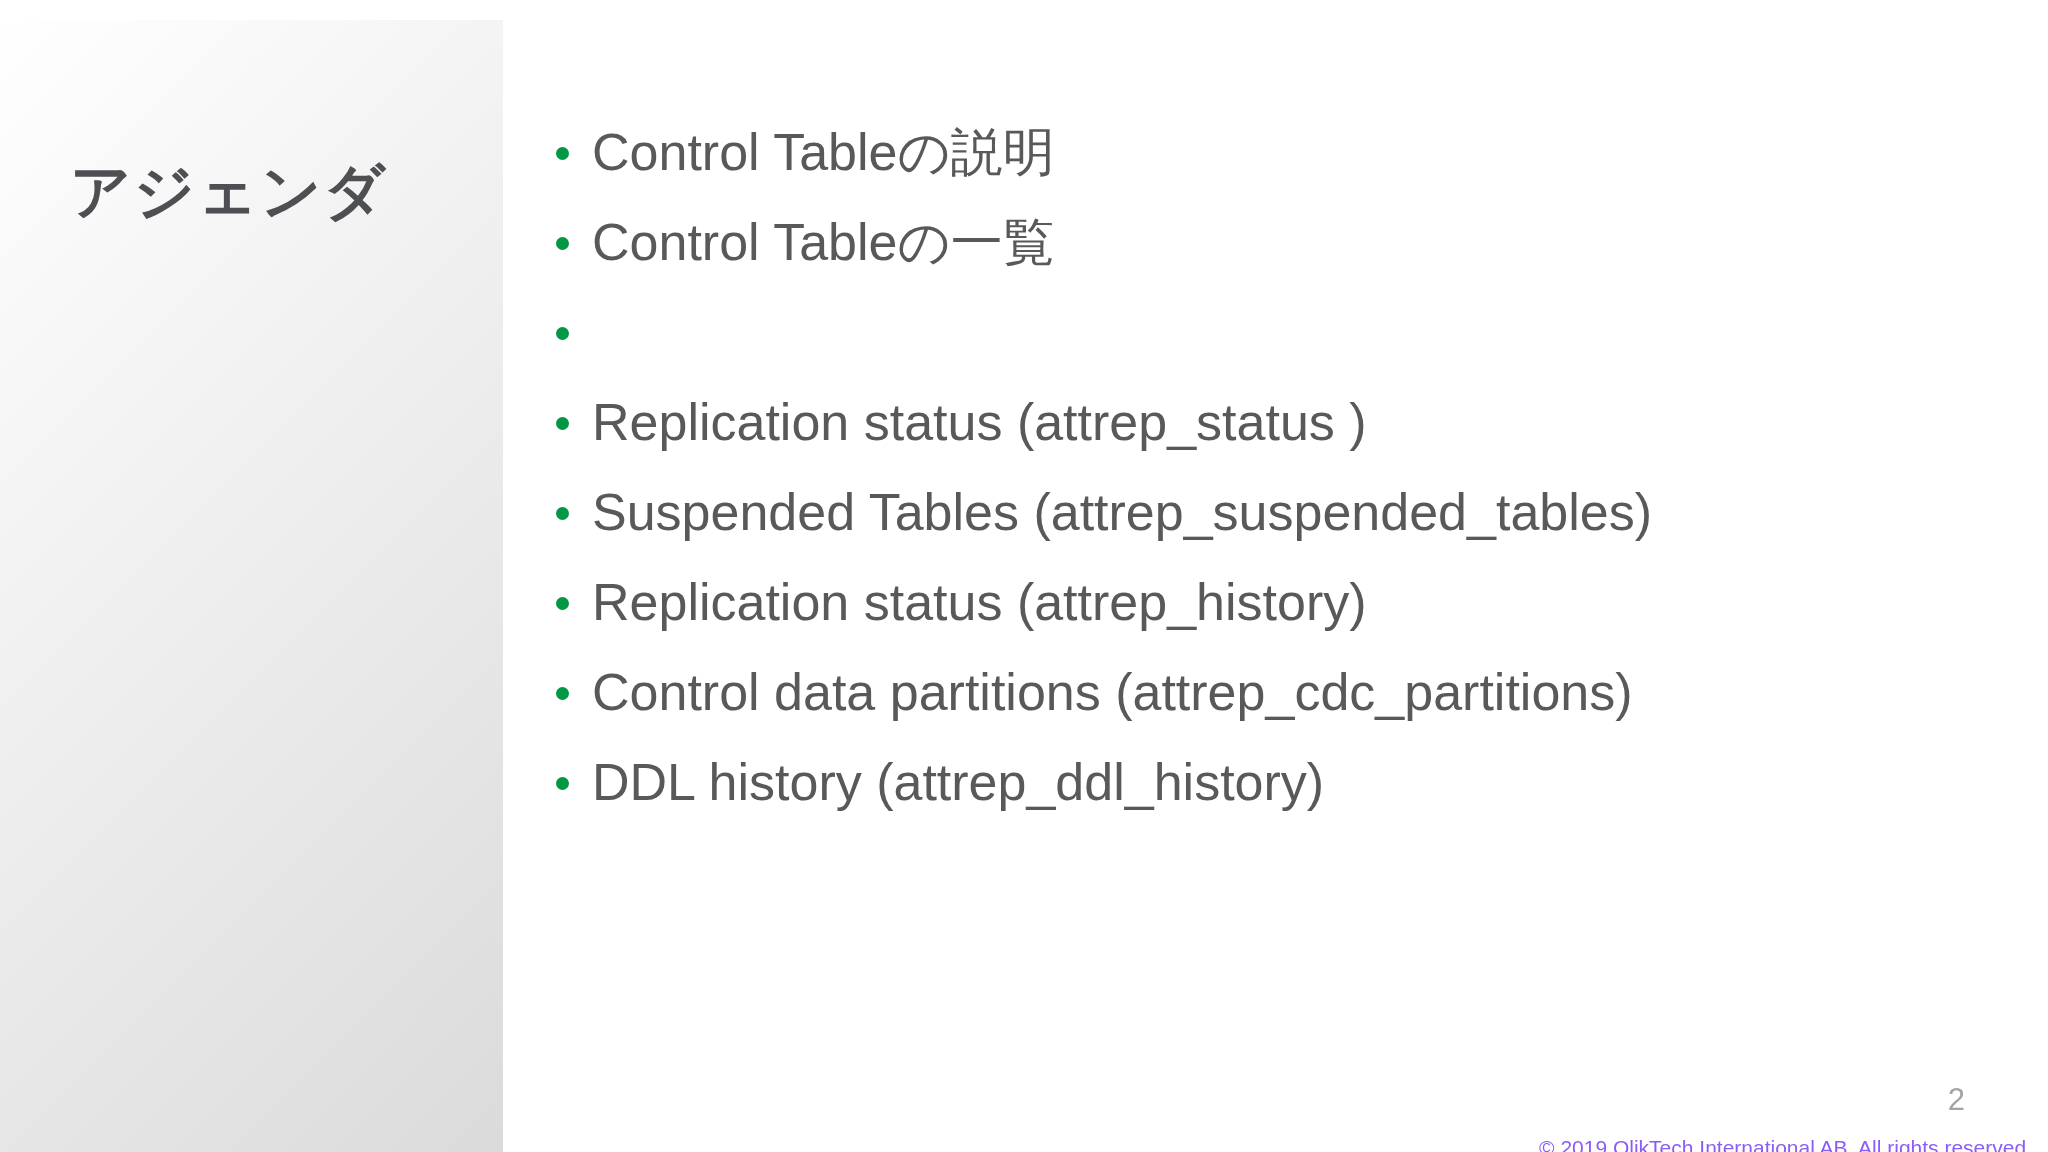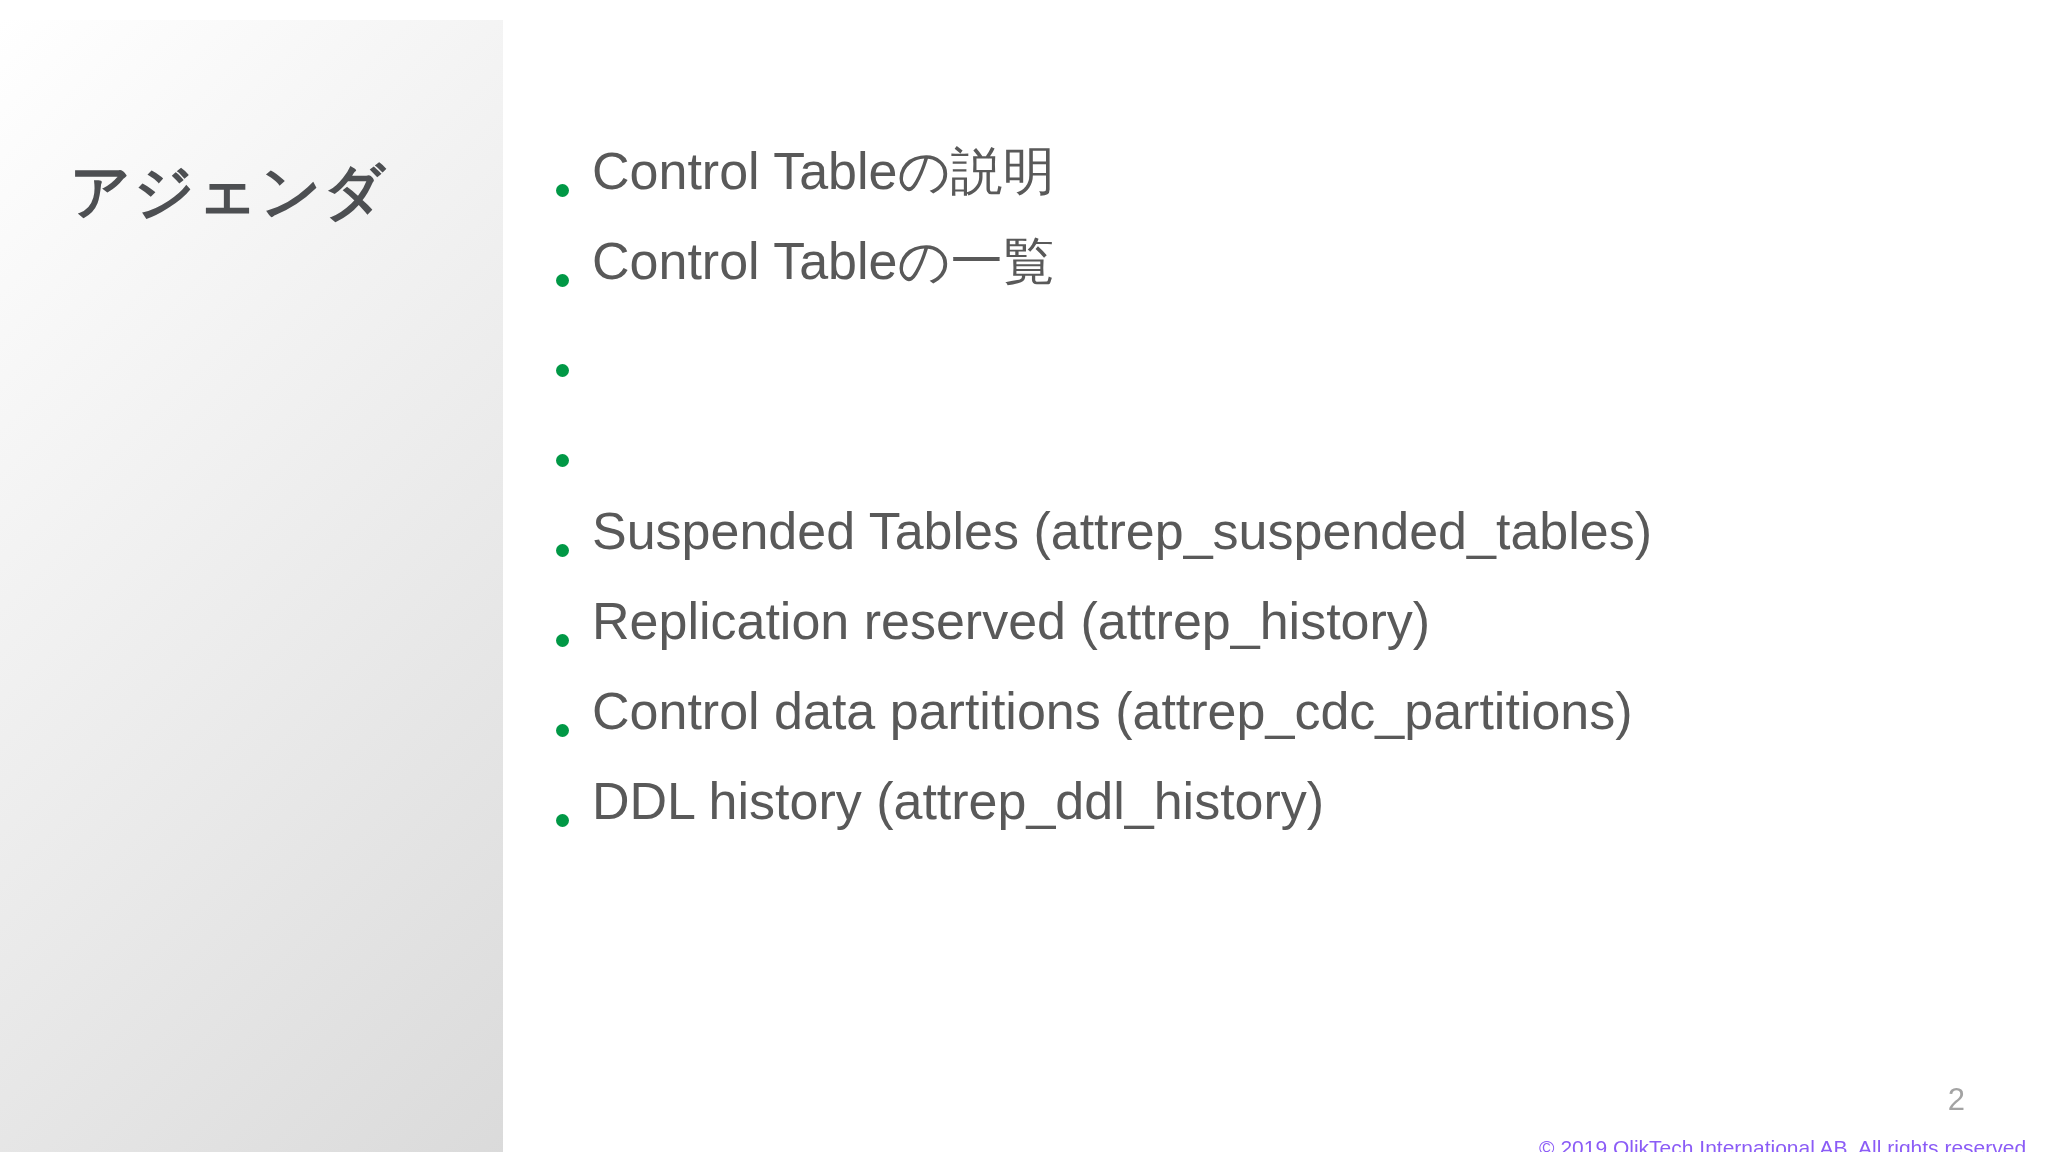--- a/index.html
+++ b/index.html
@@ -38,21 +38,21 @@
   }
   
   #agenda-list {
     position: absolute;
     left: 556px;
     top: 87px;
     width: 1400px;
   }
   .agenda-row {
     display: flex;
-    align-items: flex-end;
+    align-items: center;
     height: 90px;
   }
   .bullet-dot {
     flex: 0 0 auto;
     width: 13px;
     height: 13px;
     border-radius: 50%;
     background: #009845;
     margin-right: 23px;
     margin-top: 2px;
@@ -98,28 +98,29 @@
     </div>
     <div class="agenda-row">
       <span class="bullet-dot"></span>
       <span class="agenda-text">Control Tableの一覧</span>
     </div>
     <div class="agenda-row">
       <span class="bullet-dot"></span>
     </div>
     <div class="agenda-row">
       <span class="bullet-dot"></span>
+      <span class="agenda-text">Replication status (attrep_status )</span>
     </div>
     <div class="agenda-row">
       <span class="bullet-dot"></span>
       <span class="agenda-text">Suspended Tables (attrep_suspended_tables)</span>
     </div>
     <div class="agenda-row">
       <span class="bullet-dot"></span>
-      <span class="agenda-text">Replication reserved (attrep_history)</span>
+      <span class="agenda-text">Replication status (attrep_history)</span>
     </div>
     <div class="agenda-row">
       <span class="bullet-dot"></span>
       <span class="agenda-text">Control data partitions (attrep_cdc_partitions)</span>
     </div>
     <div class="agenda-row">
       <span class="bullet-dot"></span>
       <span class="agenda-text">DDL history (attrep_ddl_history)</span>
     </div>
   </div>

